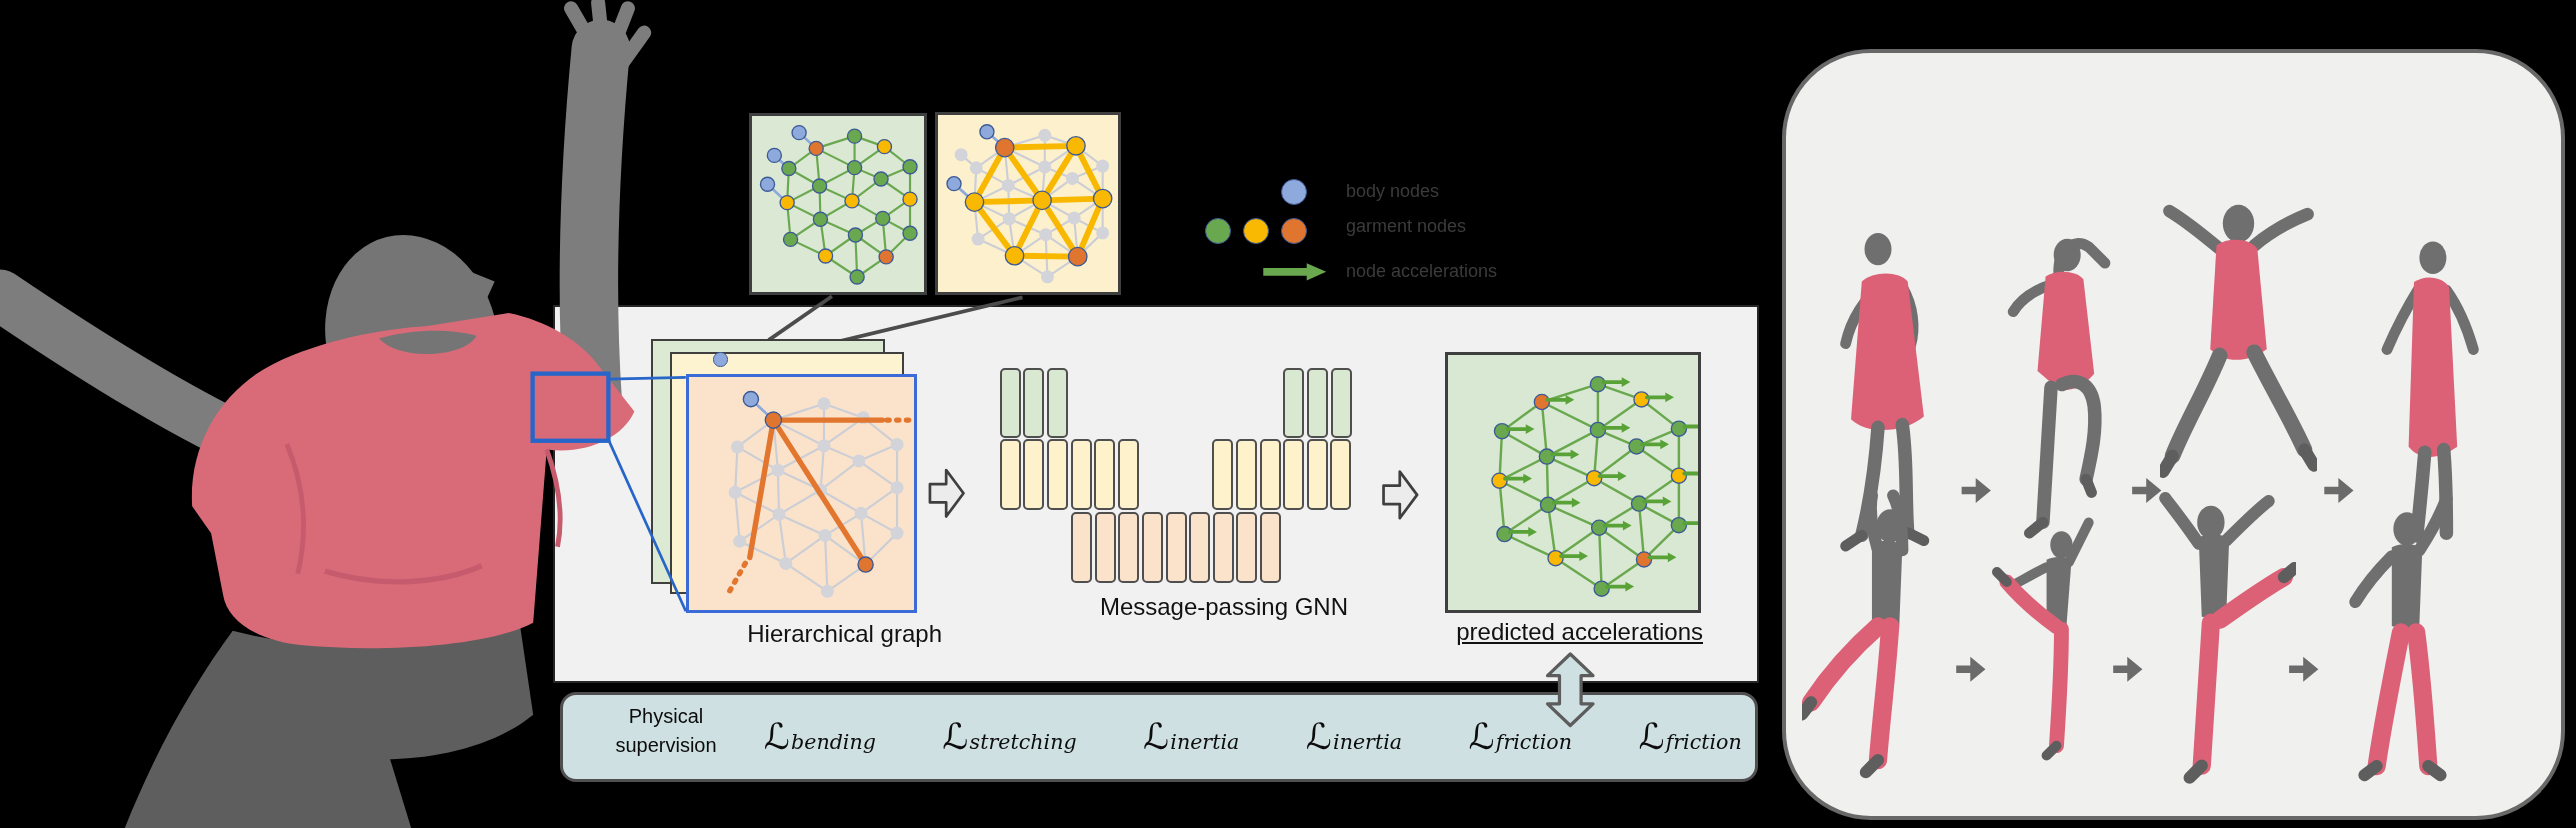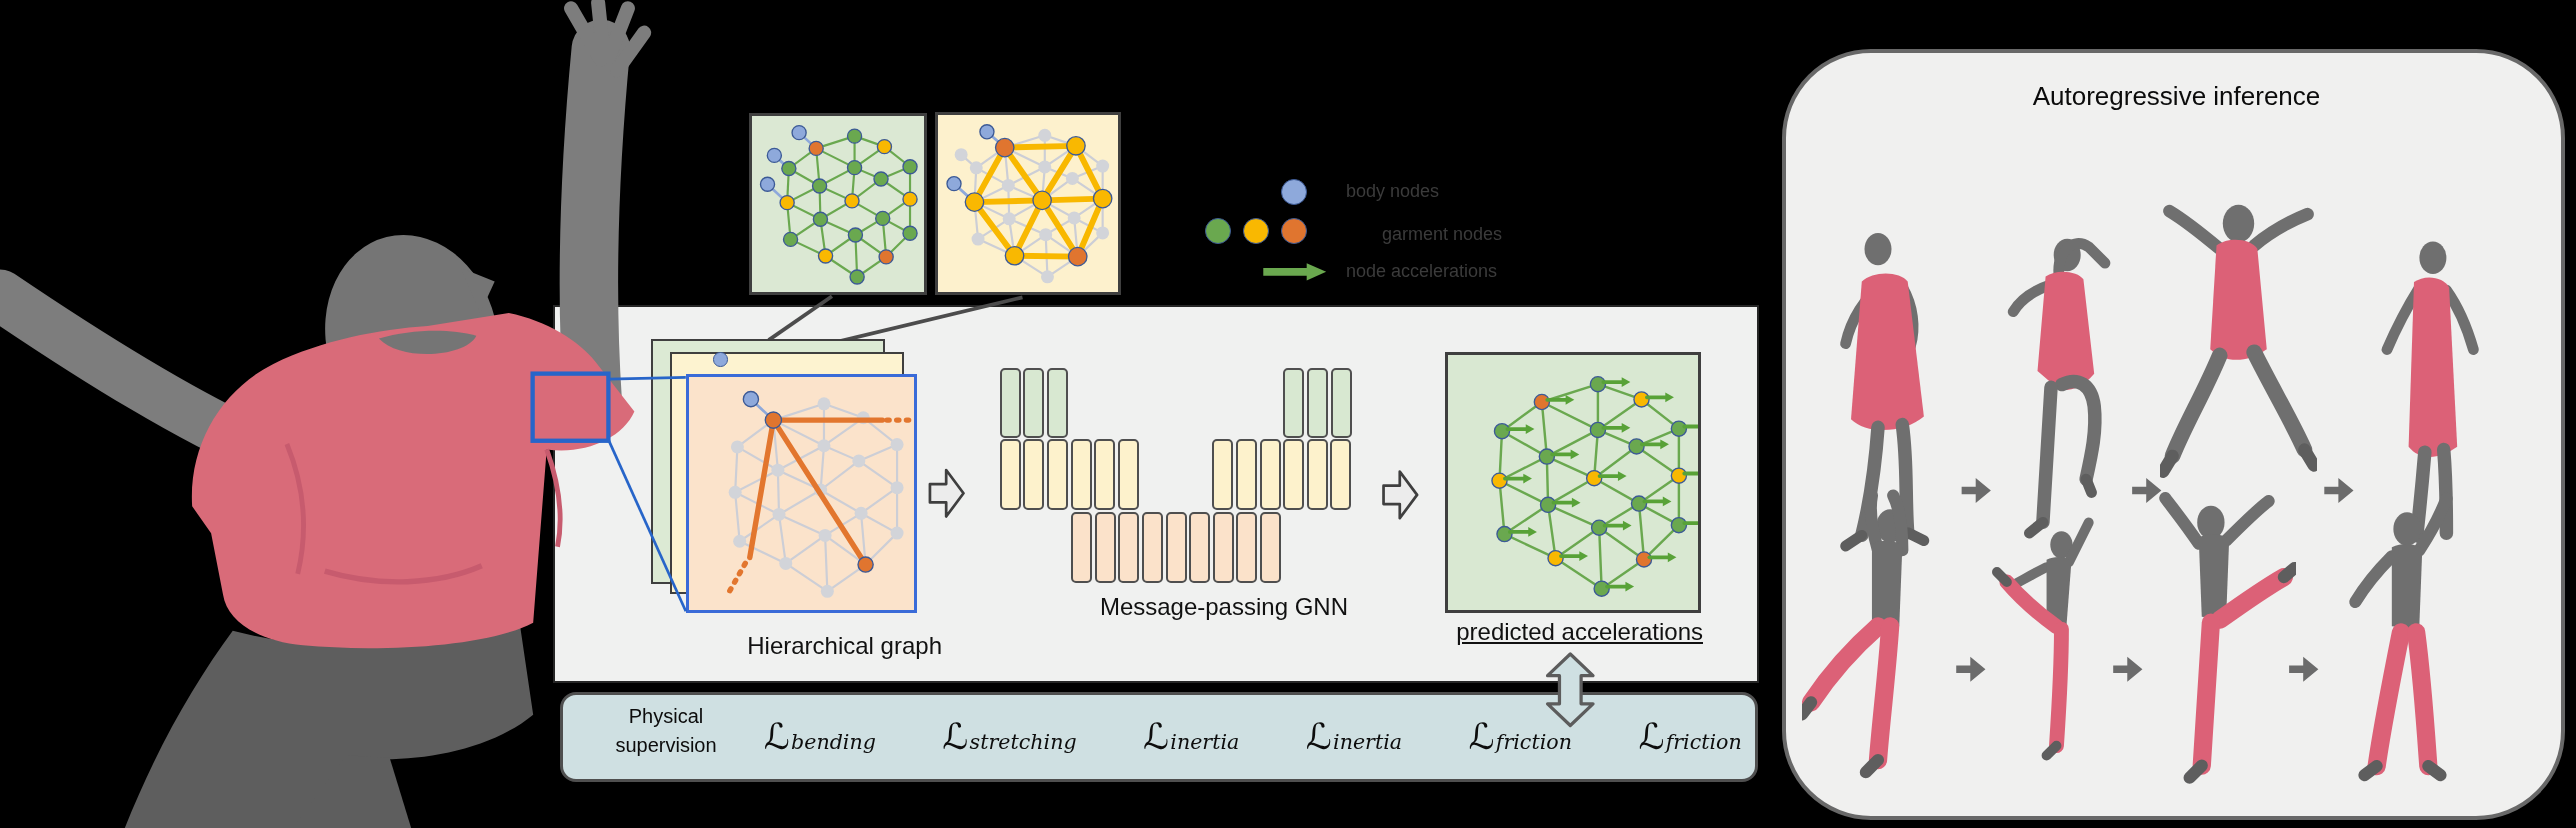--- a/index.html
+++ b/index.html
@@ -18,21 +18,21 @@
   #inset-fine{left:749px;top:113px;width:178px;height:182px;background:#dbe8d3;}
   #inset-coarse{left:935px;top:112px;width:186px;height:183px;background:#fdf1cd;}
   
   .card{box-sizing:border-box;z-index:3;}
   #card-back{left:651px;top:339px;width:234px;height:245px;background:#dcead4;border:2.7px solid #3f3f3f;}
   #card-mid{left:670px;top:352px;width:234px;height:242px;background:#fdf3d0;border:2.7px solid #3f3f3f;}
   #card-front{left:686px;top:374px;width:231px;height:239px;background:#fbe3cb;border:3.2px solid #3a6bd8;}
   #pred-box{left:1445px;top:352px;width:256px;height:261px;background:#d9e8d2;border:3.2px solid #3f3f3f;z-index:3;}
   
   .lbl{color:#111;font-size:24px;text-align:right;z-index:4;}
-  #hier-label{left:639px;top:620px;width:303px;margin-top:12px;}
+  #hier-label{left:639px;top:620px;width:303px;}
   #gnn-label{left:1045px;top:593px;width:303px;}
   #pred-label{left:1400px;top:618px;width:303px;text-decoration:underline;}
   #panel-title{left:1837px;top:81px;width:679px;font-size:26px;color:#0b0b0b;text-align:center;z-index:4;}
   
   .legend-label{color:#3b3b3b;font-size:18px;z-index:2;white-space:nowrap;}
   .lg-circle{border-radius:50%;box-sizing:border-box;z-index:2;}
   
   #phys-label{left:574px;top:702px;width:184px;text-align:center;color:#0c0c0c;
               font-size:20px;line-height:29px;z-index:4;}
   #losses{left:764px;top:692px;width:981px;height:90px;display:flex;align-items:center;
@@ -228,21 +228,21 @@
         <circle cx="90.47500000000001" cy="30.875" r="13" fill="#8ea9db" stroke="#3c5a96" stroke-width="2.5"></circle>
         <circle cx="29.61" cy="126.75" r="13" fill="#8ea9db" stroke="#3c5a96" stroke-width="2.5"></circle>
       </svg>
   </div>
 
   <div class="abs lg-circle" style="left:1281px;top:179px;width:26px;height:26px;background:#8ea9db;border:1.6px solid #3c5a96;z-index:2"></div>
   <div class="abs legend-label" style="left:1346px;top:181px;">body nodes</div>
   <div class="abs lg-circle" style="left:1205px;top:218px;width:26px;height:26px;background:#6aa84f;border:1.6px solid #3c5a96;z-index:2"></div>
   <div class="abs lg-circle" style="left:1243px;top:218px;width:26px;height:26px;background:#f9b801;border:1.6px solid #3c5a96;z-index:2"></div>
   <div class="abs lg-circle" style="left:1281px;top:218px;width:26px;height:26px;background:#e0752f;border:1.6px solid #3c5a96;z-index:2"></div>
-  <div class="abs legend-label" style="left:1346px;top:224px;margin-left:36px;">garment nodes</div>
+  <div class="abs legend-label" style="left:1346px;top:216px;">garment nodes</div>
   <svg class="abs" style="left:1261px;top:261px;z-index:2" width="68" height="21.7" viewBox="0 0 125 40">
     <line x1="4" y1="20" x2="88" y2="20" stroke="#6aa84f" stroke-width="14"></line>
     <polygon points="84,4 120,20 84,36" fill="#6aa84f"></polygon>
   </svg>
   <div class="abs legend-label" style="left:1346px;top:261px;">node accelerations</div>
 
   <div class="abs card" id="card-back"></div>
   <div class="abs card" id="card-mid"></div>
   <div class="abs lg-circle" style="left:713px;top:352px;width:14.6px;height:14.6px;background:#8ea9db;border:1.1px solid #3c5a96;z-index:3"></div>
   <div class="abs card" id="card-front">
@@ -475,21 +475,20 @@
       <span class="loss">
         <span class="lsym">ℒ</span>
         <span class="lsub">friction</span>
       </span>
       <span class="loss">
         <span class="lsym">ℒ</span>
         <span class="lsub">friction</span>
       </span>
     </div>
 
-  <div class="abs" id="panel-title">Autoregressive inference</div>
 
   <svg class="abs" style="left:1824px;top:184px;z-index:2" width="135" height="411" viewBox="0 0 100 260">
     <ellipse cx="40" cy="26" rx="10" ry="12" fill="#6f6f6f"></ellipse>
     <path d="M44,52 C30,62 20,78 16,96" stroke="#6f6f6f" stroke-width="8" fill="none" stroke-linecap="round"></path>
     <path d="M58,54 C66,68 68,84 64,98" stroke="#6f6f6f" stroke-width="8" fill="none" stroke-linecap="round"></path>
     <path d="M28,50 C36,42 56,42 62,50 L74,150 C60,162 32,164 20,152 Z" fill="#dc6177"></path>
     <path d="M40,158 C38,186 34,214 28,238" stroke="#6f6f6f" stroke-width="10" fill="none" stroke-linecap="round"></path>
     <path d="M58,156 C62,184 60,210 62,236" stroke="#6f6f6f" stroke-width="10" fill="none" stroke-linecap="round"></path>
     <path d="M28,238 L16,246 M62,236 L74,242" stroke="#5e5e5e" stroke-width="8" stroke-linecap="round"></path>
   </svg>

